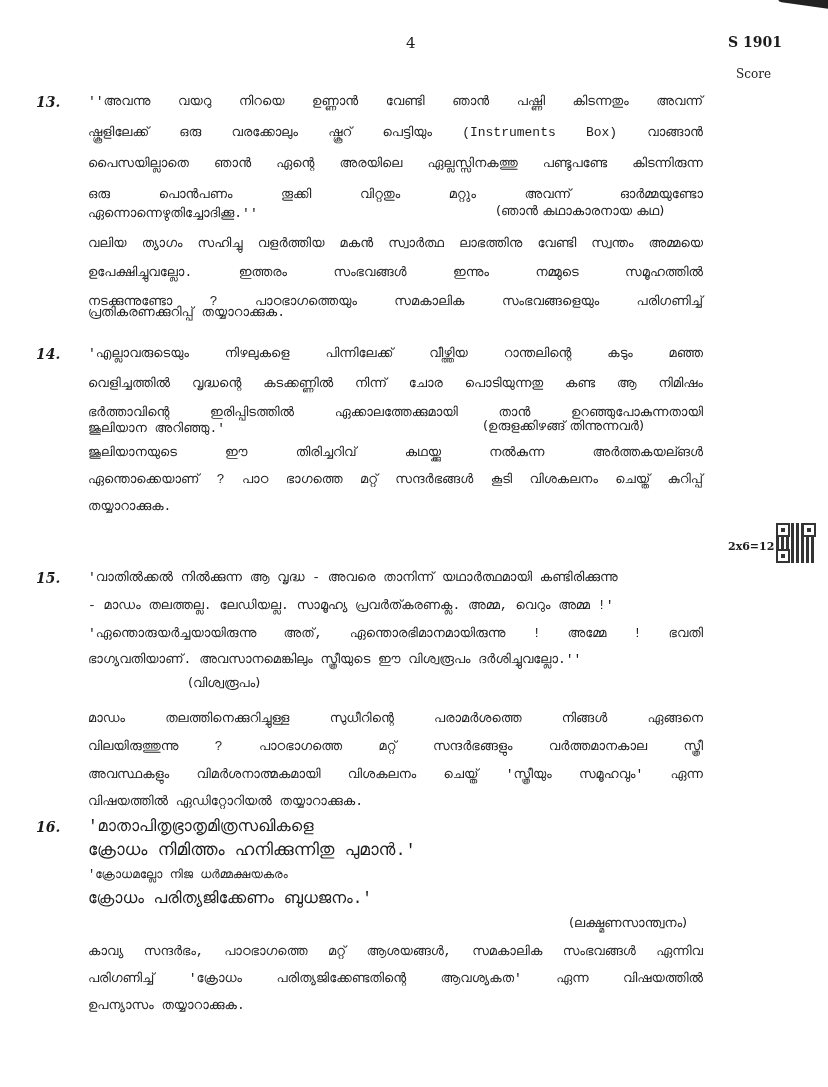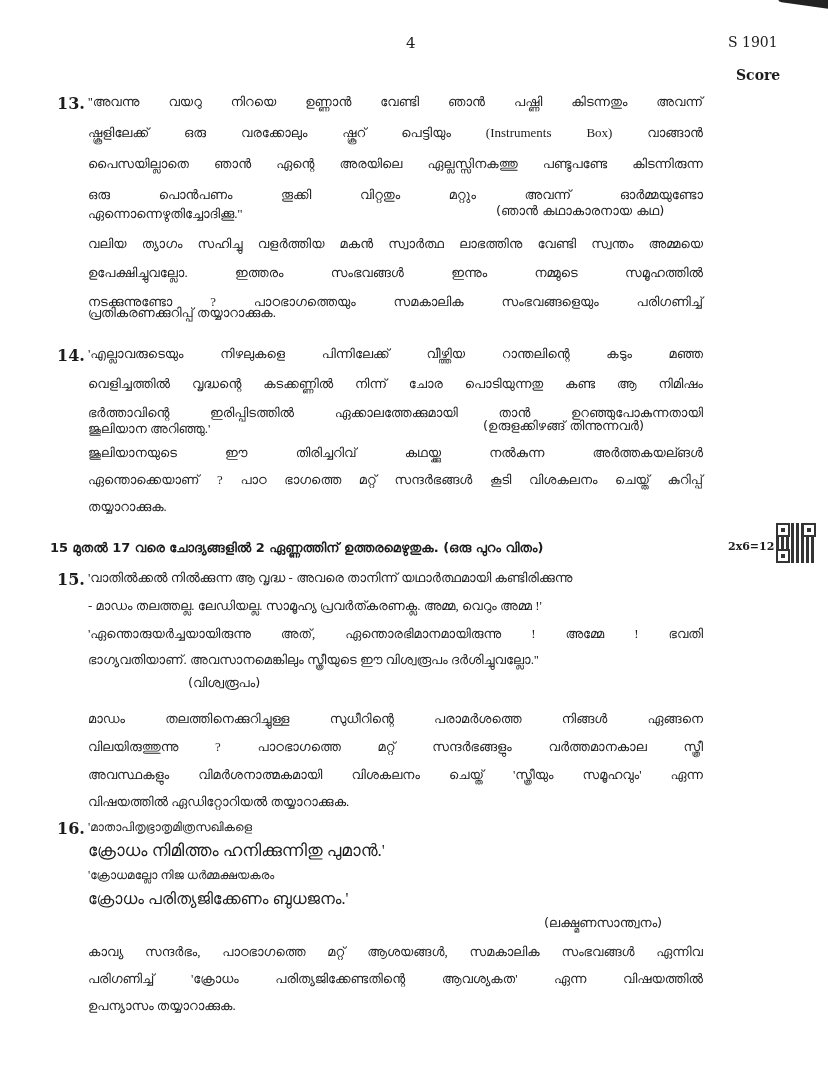--- a/index.html
+++ b/index.html
@@ -8,28 +8,28 @@
       background: #ffffff; color: #1c1c1c;
       font-family: "DejaVu Serif", serif;
       position: relative;
     }
     .page { position: absolute; left: 0; top: 0; width: 828px; height: 1087px; }
     .corner-shadow {
       position: absolute; right: -10px; top: -4px; width: 60px; height: 10px;
       background: #222; transform: rotate(8deg); border-radius: 4px;
     }
     .page-num { position: absolute; left: 406px; top: 34px; font-size: 15px; }
-    .code { position: absolute; left: 728px; top: 34px; font-size: 14px; font-weight: normal; }
-    .score { position: absolute; left: 736px; top: 67px; font-size: 14px; font-weight: bold; }
+    .code { position: absolute; left: 728px; top: 34px; font-size: 14px; font-weight: bold; }
+    .score { position: absolute; left: 736px; top: 67px; font-size: 12px; font-weight: normal; }
     .qnum {
-      position: absolute; left: 57px; font-size: 16px; font-weight: bold;
+      position: absolute; left: 36px; font-size: 14px; font-weight: bold; font-style: italic;
     }
     .line {
       position: absolute; left: 88px; width: 615px;
-      font-family: Liberation Serif, serif; font-size: 13px;
+      font-family: Liberation Mono, monospace; font-size: 13px;
       white-space: nowrap; line-height: 18px;
     }
     .just { text-align: justify; text-align-last: justify; }
     .src { position: absolute; font-family: "DejaVu Sans", sans-serif; font-size: 13px; white-space: nowrap; }
     .instr {
       position: absolute; left: 50px; top: 540px;
       font-family: "DejaVu Sans", sans-serif; font-size: 13px; font-weight: bold;
       white-space: nowrap;
     }
     .marks { position: absolute; left: 728px; top: 540px; font-size: 11px; font-weight: bold; }
@@ -71,21 +71,20 @@
     <div class="line just" style="top:345px">'എല്ലാവരുടെയും നിഴലുകളെ പിന്നിലേക്ക് വീഴ്ത്തിയ റാന്തലിന്റെ കടും മഞ്ഞ</div>
     <div class="line just" style="top:375px">വെളിച്ചത്തിൽ വൃദ്ധന്റെ കടക്കണ്ണിൽ നിന്ന് ചോര പൊടിയുന്നതു കണ്ട ആ നിമിഷം</div>
     <div class="line just" style="top:404px">ഭർത്താവിന്റെ ഇരിപ്പിടത്തിൽ ഏക്കാലത്തേക്കുമായി താൻ ഉറഞ്ഞുപോകുന്നതായി</div>
     <div class="line" style="top:420px">ജൂലിയാന അറിഞ്ഞു.'</div>
     <div class="src" style="left:483px; top:418px">(ഉരുളക്കിഴങ്ങ് തിന്നുന്നവർ)</div>
     <div class="line just" style="top:444px">ജൂലിയാനയുടെ    ഈ    തിരിച്ചറിവ്    കഥയ്ക്കു    നൽകുന്ന    അർത്തകയല്ങൾ</div>
     <div class="line just" style="top:471px">ഏന്തൊക്കെയാണ് ? പാഠ ഭാഗത്തെ മറ്റ് സന്ദർഭങ്ങൾ കൂടി വിശകലനം ചെയ്ത് കുറിപ്പ്</div>
     <div class="line" style="top:498px">തയ്യാറാക്കുക.</div>
   </div>
 
-  <div class="instr">15 മുതൽ 17 വരെ ചോദ്യങ്ങളിൽ 2 ഏണ്ണത്തിന് ഉത്തരമെഴുതുക. (ഒരു പുറം വിതം)</div>
   <div class="marks">2x6=12</div>
   <div class="qr">
     <div class="f" style="left:0;top:0"></div>
     <div class="f" style="left:26px;top:0"></div>
     <div class="f" style="left:0;top:26px"></div>
   </div>
 
   <div>
     <div class="qnum" style="top:570px">15.</div>
     <div class="line" style="top:569px">'വാതിൽക്കൽ നിൽക്കുന്ന ആ വൃദ്ധ - അവരെ താനിന്ന് യഥാർത്ഥമായി കണ്ടിരിക്കുന്നു</div>
@@ -94,22 +93,22 @@
     <div class="line" style="top:651px">ഭാഗ്യവതിയാണ്. അവസാനമെങ്കിലും സ്ത്രീയുടെ ഈ വിശ്വരൂപം ദർശിച്ചുവല്ലോ.''</div>
     <div class="src" style="left:188px; top:675px">(വിശ്വരൂപം)</div>
     <div class="line just" style="top:710px">മാഡം തലത്തിനെക്കുറിച്ചുള്ള സുധീറിന്റെ പരാമർശത്തെ നിങ്ങൾ ഏങ്ങനെ</div>
     <div class="line just" style="top:738px">വിലയിരുത്തുന്നു ? പാഠഭാഗത്തെ മറ്റ് സന്ദർഭങ്ങളും വർത്തമാനകാല സ്ത്രീ</div>
     <div class="line just" style="top:766px">അവസ്ഥകളും വിമർശനാത്മകമായി വിശകലനം ചെയ്ത് 'സ്ത്രീയും സമൂഹവും' ഏന്ന</div>
     <div class="line" style="top:793px">വിഷയത്തിൽ ഏഡിറ്റോറിയൽ തയ്യാറാക്കുക.</div>
   </div>
 
   <div>
     <div class="qnum" style="top:819px">16.</div>
-    <div class="line" style="top:818px; font-size:12px">'മാതാപിതൃഭ്രാതൃമിത്രസഖികളെ</div>
+    <div class="line" style="top:818px; font-size:16px">'മാതാപിതൃഭ്രാതൃമിത്രസഖികളെ</div>
     <div class="line" style="top:842px; font-size:17px">ക്രോധം നിമിത്തം ഹനിക്കുന്നിതു പുമാൻ.'</div>
     <div class="line" style="top:866px; font-size:12px">'ക്രോധമല്ലോ നിജ ധർമ്മക്ഷയകരം</div>
     <div class="line" style="top:890px; font-size:16px">ക്രോധം പരിത്യജിക്കേണം ബുധജനം.'</div>
-    <div class="src" style="left:544px; top:915px">(ലക്ഷ്മണസാന്ത്വനം)</div>
+    <div class="src" style="left:569px; top:915px">(ലക്ഷ്മണസാന്ത്വനം)</div>
     <div class="line just" style="top:943px">കാവ്യ സന്ദർഭം, പാഠഭാഗത്തെ മറ്റ് ആശയങ്ങൾ, സമകാലിക സംഭവങ്ങൾ ഏന്നിവ</div>
     <div class="line just" style="top:970px">പരിഗണിച്ച് 'ക്രോധം പരിത്യജിക്കേണ്ടതിന്റെ ആവശ്യകത' ഏന്ന വിഷയത്തിൽ</div>
     <div class="line" style="top:997px">ഉപന്യാസം തയ്യാറാക്കുക.</div>
   </div>
 </div>
 
 </body></html>

